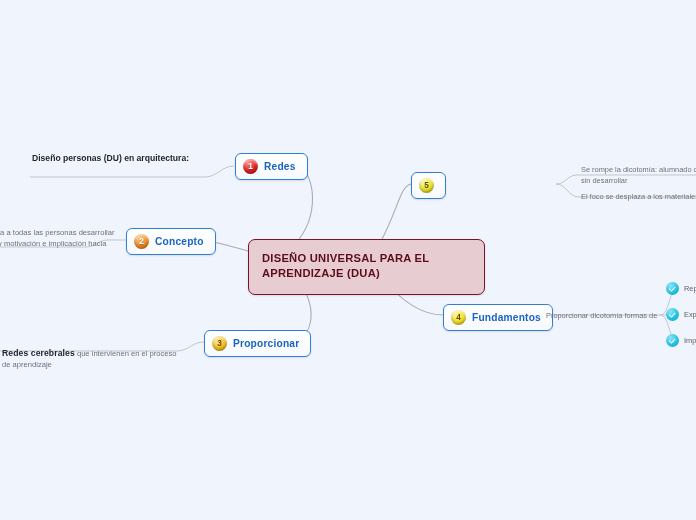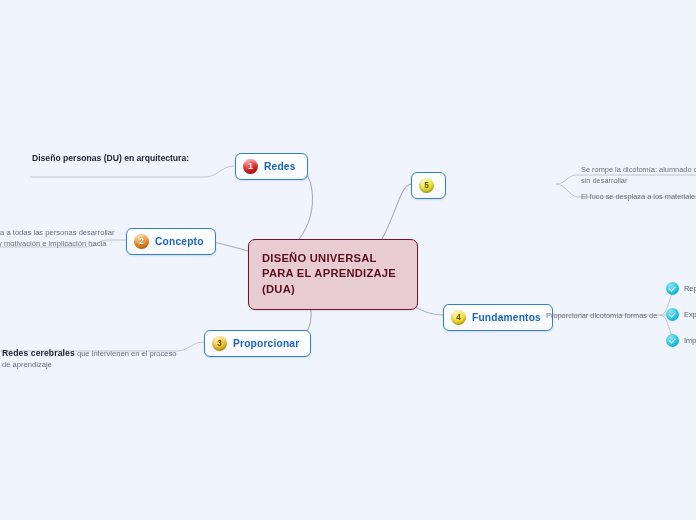--- a/index.html
+++ b/index.html
@@ -26,21 +26,21 @@
     width: 696px;
     height: 520px;
     pointer-events: none;
   }
 
   
   .central-node {
     position: absolute;
     left: 248px;
     top: 239px;
-    width: 170px;
+    width: 237px;
     box-sizing: border-box;
     background: #e7cdd1;
     border: 1.6px solid #7c1226;
     border-radius: 7px;
     padding: 11px 13px 12px 13px;
     color: #5c0d1c;
     font-size: 11.2px;
     font-weight: bold;
     line-height: 1.38;
     letter-spacing: 0.25px;

